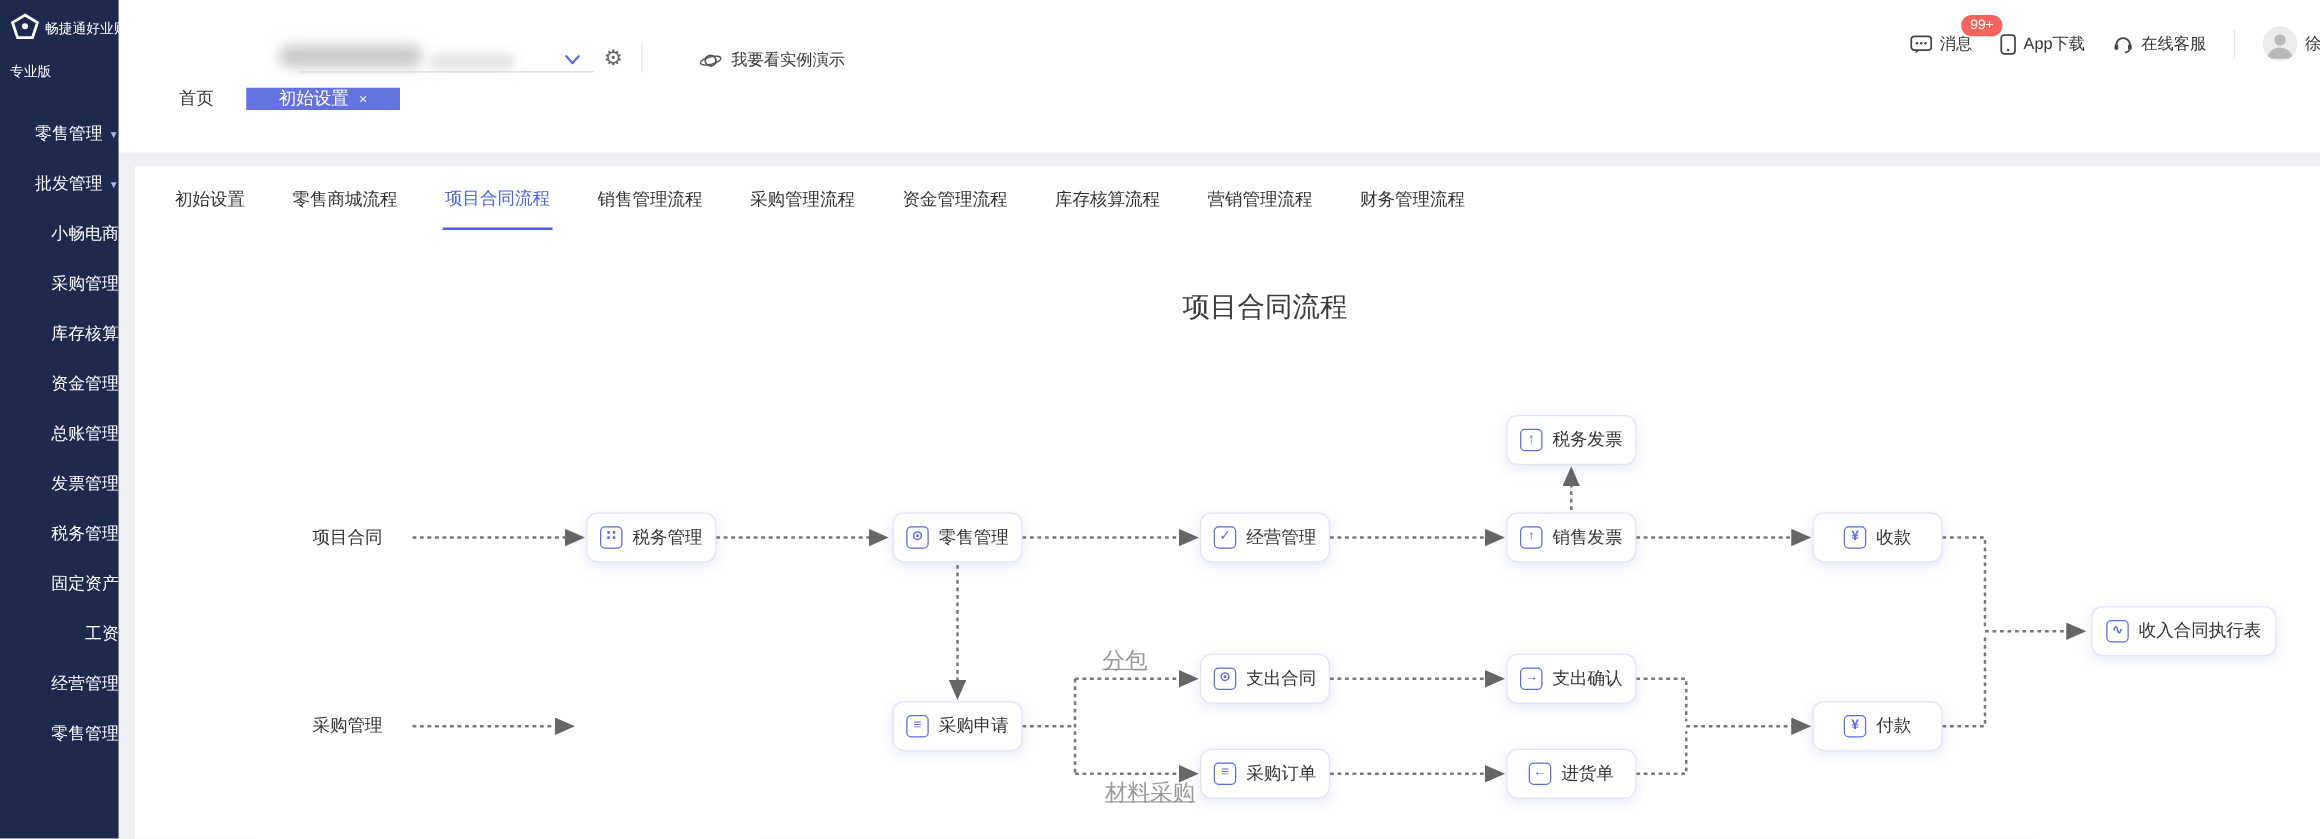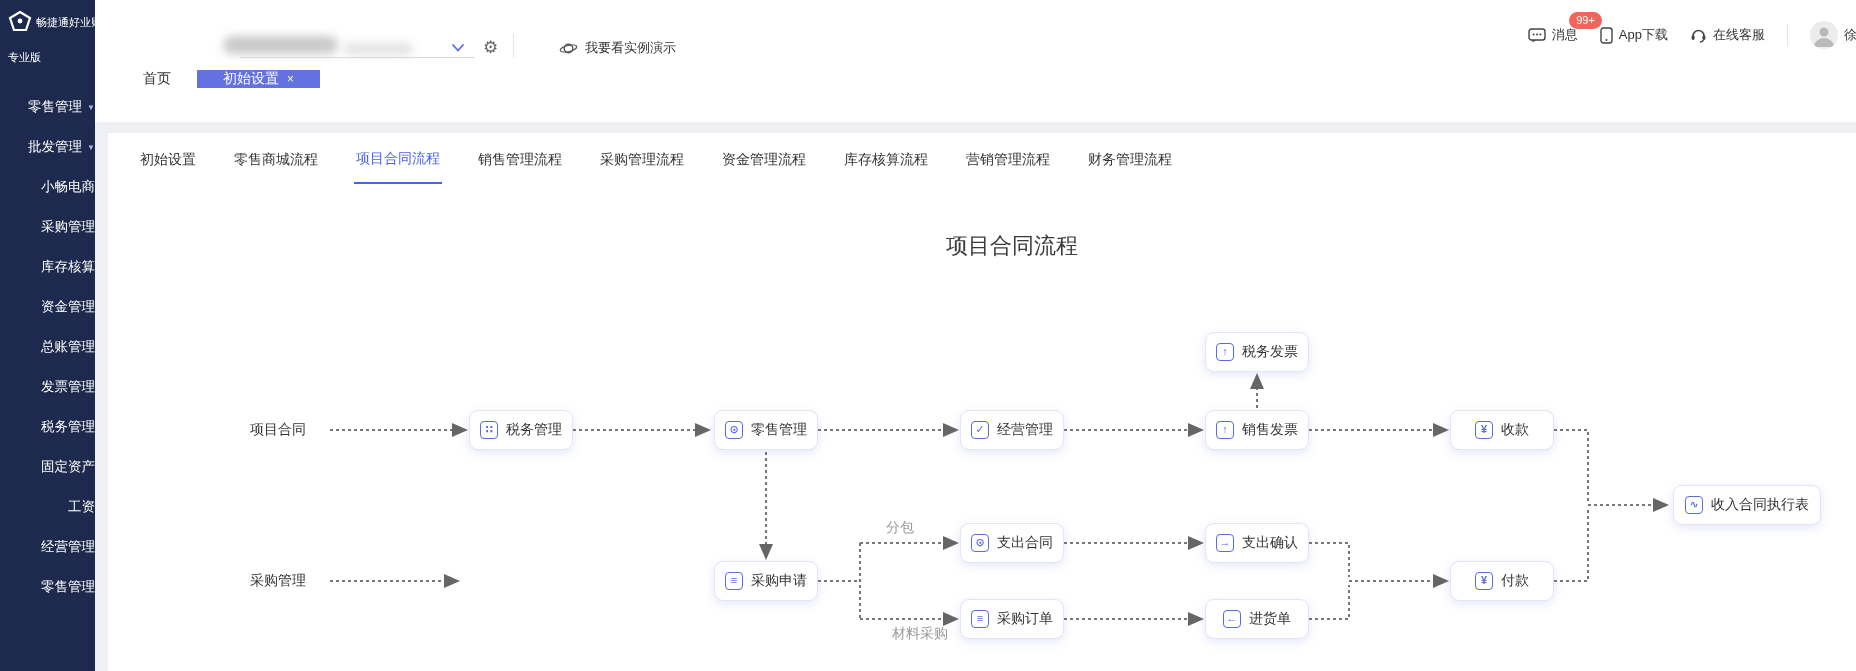--- a/index.html
+++ b/index.html
@@ -53,21 +53,21 @@
   .ft-link { display:flex; align-items:center; gap:5px; cursor:pointer; }
   .ft-sep { color:#bbb; }
 
   
   .diagram { position:relative; flex:1; overflow:hidden; }
   .diagram-title { position:absolute; left:904px; top:46px; transform:translateX(-50%); font-size:22px; color:#3b3b3b; white-space:nowrap; }
   .edges-svg { position:absolute; left:0; top:0; }
   .flow-node { position:absolute; transform:translate(-50%,-50%); height:40px; background:#fff; border:1px solid #e4e4f6; border-radius:9px; box-shadow:0 3px 10px rgba(95,110,224,.16); display:flex; align-items:center; justify-content:center; gap:8px; font-size:14px; color:#333; cursor:pointer; white-space:nowrap; }
   .node-icon { width:18px; height:18px; flex:0 0 18px; border:1.5px solid #5b6be0; border-radius:4px; color:#5b6be0; font-size:11px; line-height:15px; text-align:center; font-weight:bold; }
   .row-label { position:absolute; transform:translate(-50%,-50%); font-size:14px; color:#333; white-space:nowrap; }
-  .edge-label { position:absolute; transform:translate(-50%,-50%); font-size:14px; color:#999; white-space:nowrap; }
+  .edge-label { position:absolute; transform:translate(-50%,-50%); font-size:18px; color:#999; white-space:nowrap;text-decoration:underline; }
 </style>
 </head>
 <body>
 
 <div class="app">
 
   <aside class="sidebar">
     <div class="logo-block">
       <div class="logo-row">
         <span class="logo-mark">

